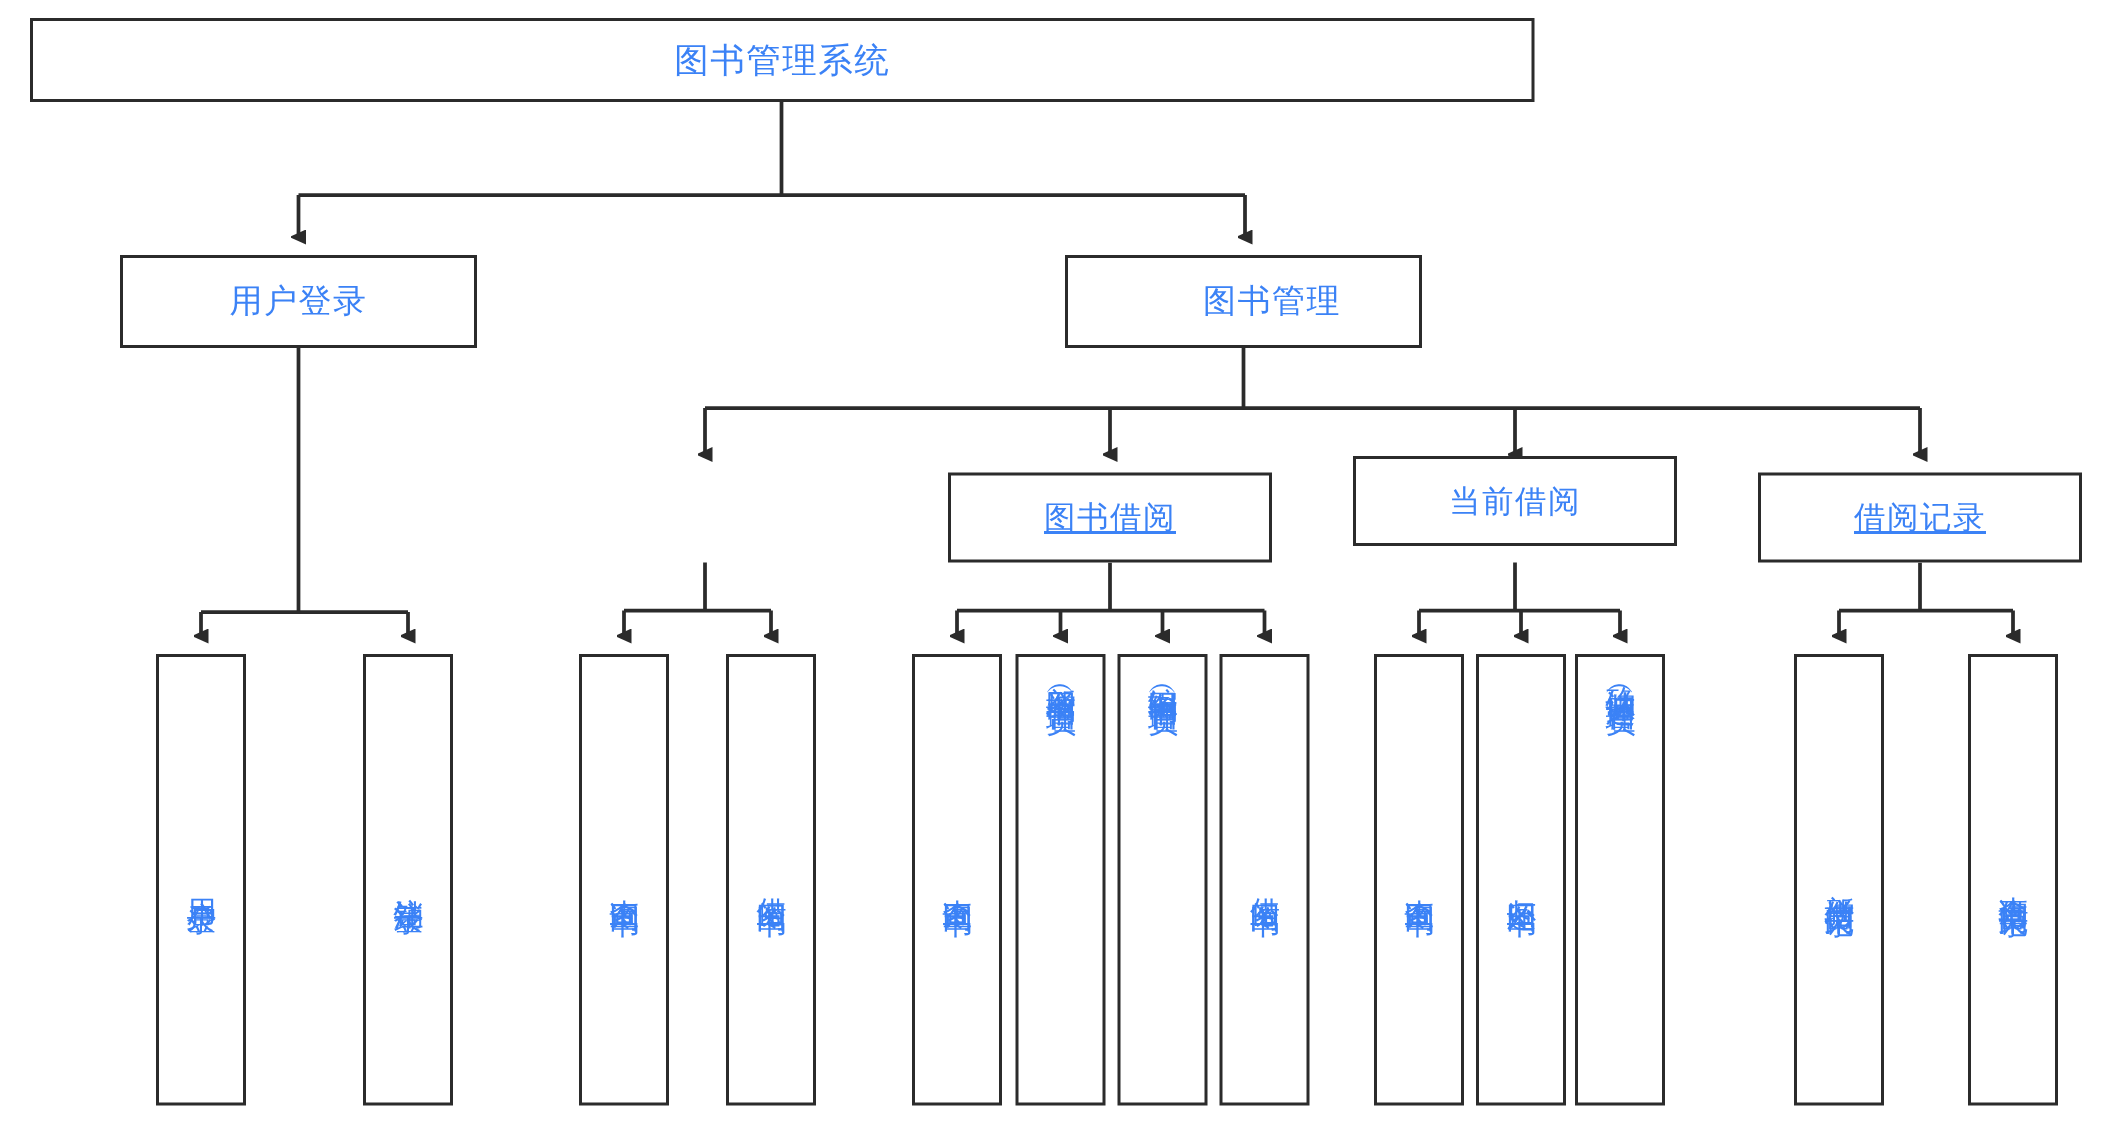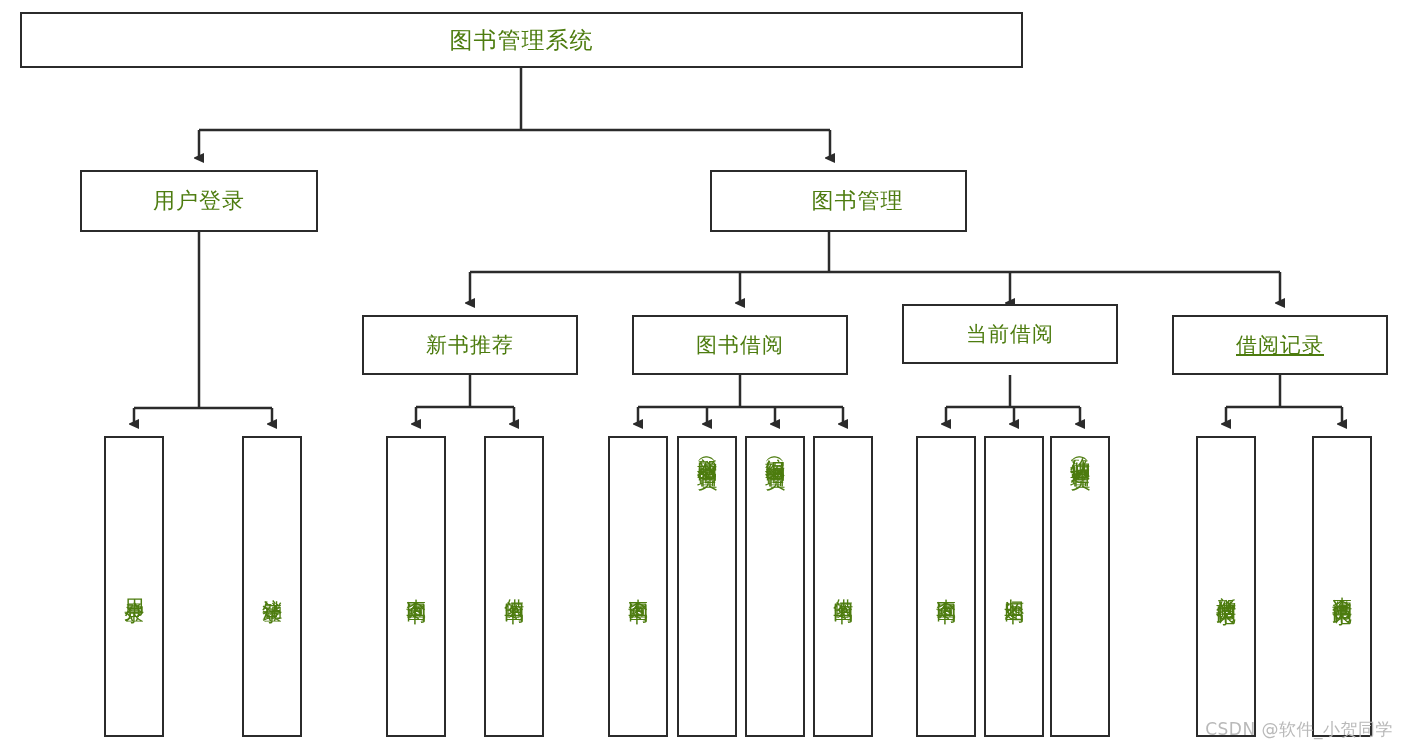--- a/index.html
+++ b/index.html
@@ -23,21 +23,21 @@
     top: 0;
     width: 1405px;
     height: 747px;
     pointer-events: none;
   }
   .node {
     position: absolute;
     box-sizing: border-box;
     border: 2px solid #2b2b2b;
     background: #ffffff;
-    color: #4d7c0f;
+    color: #3b82f6;
     display: flex;
     align-items: center;
     justify-content: center;
     text-align: center;
     letter-spacing: 1px;
   }
   .node.root      { font-size: 23px; }
   .node.level1    { font-size: 22px; }
   .node.level2    { font-size: 21px; }
   .node.leaf {
@@ -113,36 +113,34 @@
       <path d="M 1280 375 L 1280 407"></path>
       <path d="M 1226 407 L 1342 407"></path>
       <path d="M 1226 407 L 1226 424" marker-end="url(#arrow)"></path>
       <path d="M 1342 407 L 1342 424" marker-end="url(#arrow)"></path>
     </g>
   </svg>
 
   <div class="node root" style="left: 20px; top: 12px; width: 1003px; height: 56px;">图书管理系统</div>
 
   <div class="node level1" style="left: 80px; top: 170px; width: 238px; height: 62px;">用户登录</div>
-  <div class="node level1" style="left: 710px; top: 170px; width: 257px; height: 62px; padding-left: 38px;">图书管理</div>
+  <div class="node level1" style="left: 710px; top: 170px; width: 238px; height: 62px; padding-left: 38px;">图书管理</div>
 
-  <div class="node level2" style="left: 362px; top: 315px; width: 216px; height: 60px;">新书推荐</div>
-  <div class="node level2" style="left: 632px; top: 315px; width: 216px; height: 60px;">图书借阅</div>
+  <div class="node level2" style="left: 632px; top: 315px; width: 216px; height: 60px; text-decoration: underline;">图书借阅</div>
   <div class="node level2" style="left: 902px; top: 304px; width: 216px; height: 60px;">当前借阅</div>
   <div class="node level2" style="left: 1172px; top: 315px; width: 216px; height: 60px; text-decoration: underline;">借阅记录</div>
 
   <div class="node leaf" style="left: 104px; top: 436px; width: 60px; height: 301px;">用户登录</div>
   <div class="node leaf" style="left: 242px; top: 436px; width: 60px; height: 301px;">注销登录</div>
   <div class="node leaf" style="left: 386px; top: 436px; width: 60px; height: 301px;">查询图书</div>
   <div class="node leaf" style="left: 484px; top: 436px; width: 60px; height: 301px;">借阅图书</div>
   <div class="node leaf" style="left: 608px; top: 436px; width: 60px; height: 301px;">查询图书</div>
   <div class="node leaf top-aligned" style="left: 677px; top: 436px; width: 60px; height: 301px;">新增图书（管理员）</div>
   <div class="node leaf top-aligned" style="left: 745px; top: 436px; width: 60px; height: 301px;">编辑图书（管理员）</div>
   <div class="node leaf" style="left: 813px; top: 436px; width: 60px; height: 301px;">借阅图书</div>
   <div class="node leaf" style="left: 916px; top: 436px; width: 60px; height: 301px;">查询图书</div>
   <div class="node leaf" style="left: 984px; top: 436px; width: 60px; height: 301px;">归还图书</div>
   <div class="node leaf top-aligned" style="left: 1050px; top: 436px; width: 60px; height: 301px;">确认归还（管理员）</div>
   <div class="node leaf" style="left: 1196px; top: 436px; width: 60px; height: 301px;">新增借阅记录</div>
   <div class="node leaf" style="left: 1312px; top: 436px; width: 60px; height: 301px;">查询借阅记录</div>
 
-  <div class="watermark">CSDN @软件_小贺同学</div>
 
 </div>
 
 </body></html>

